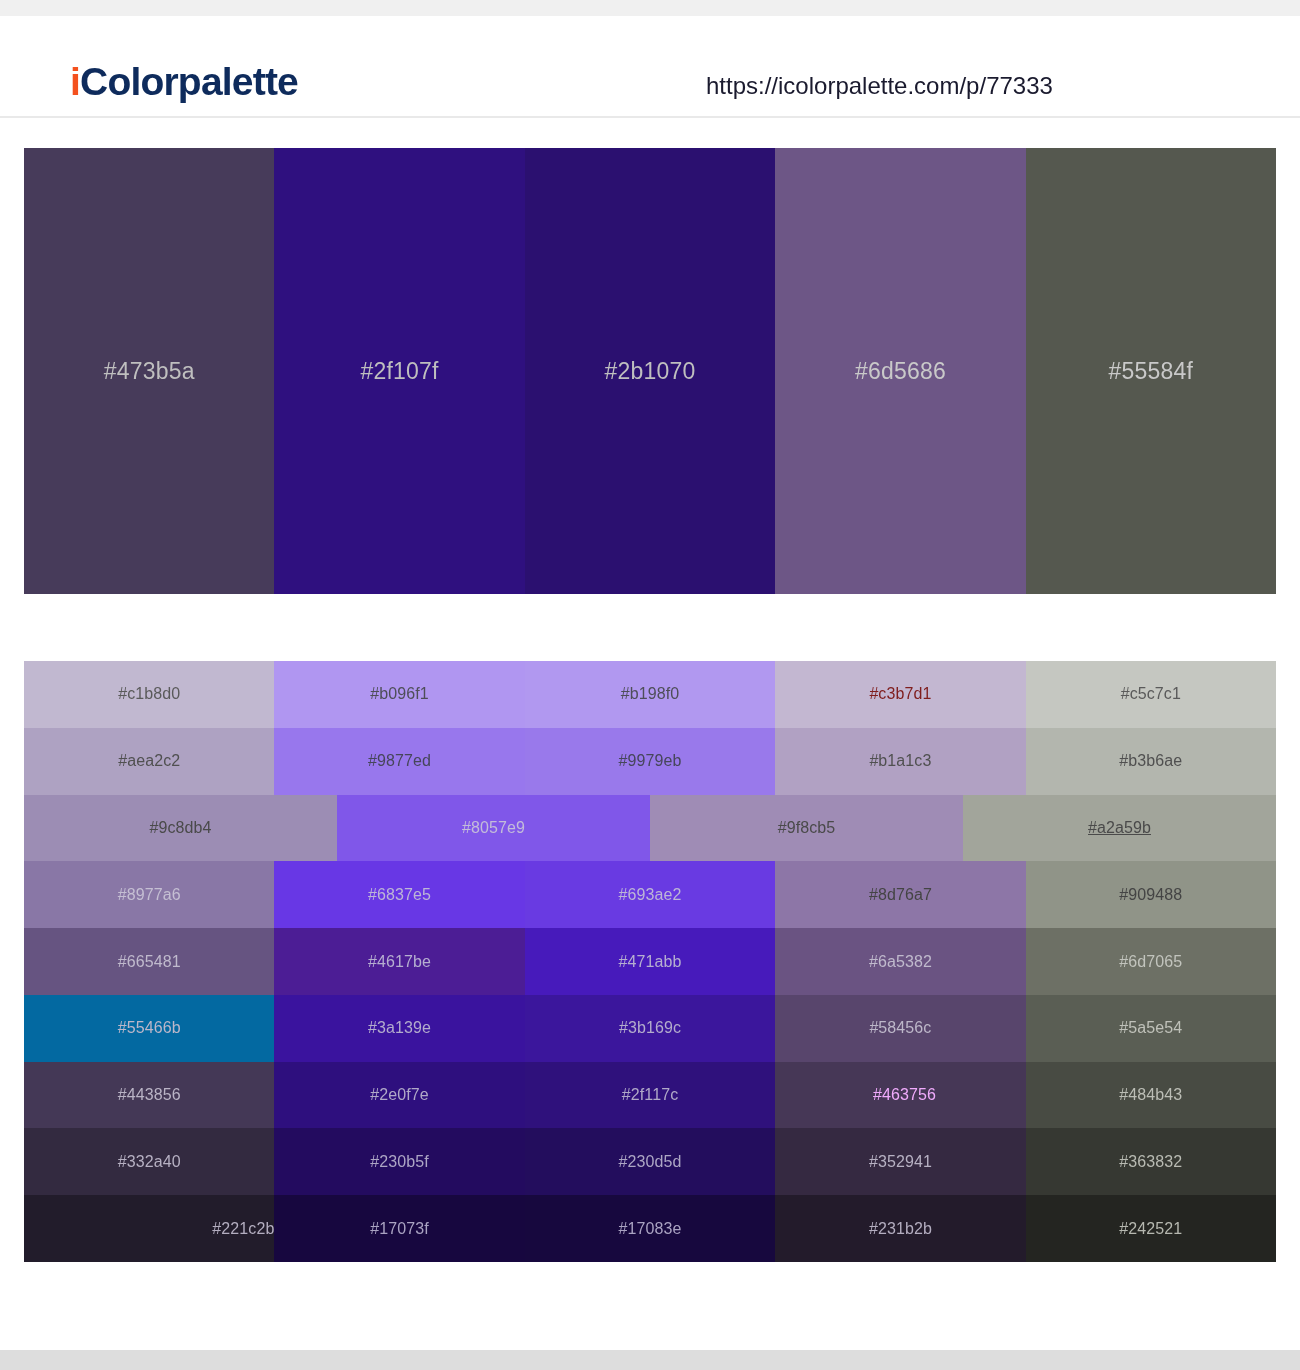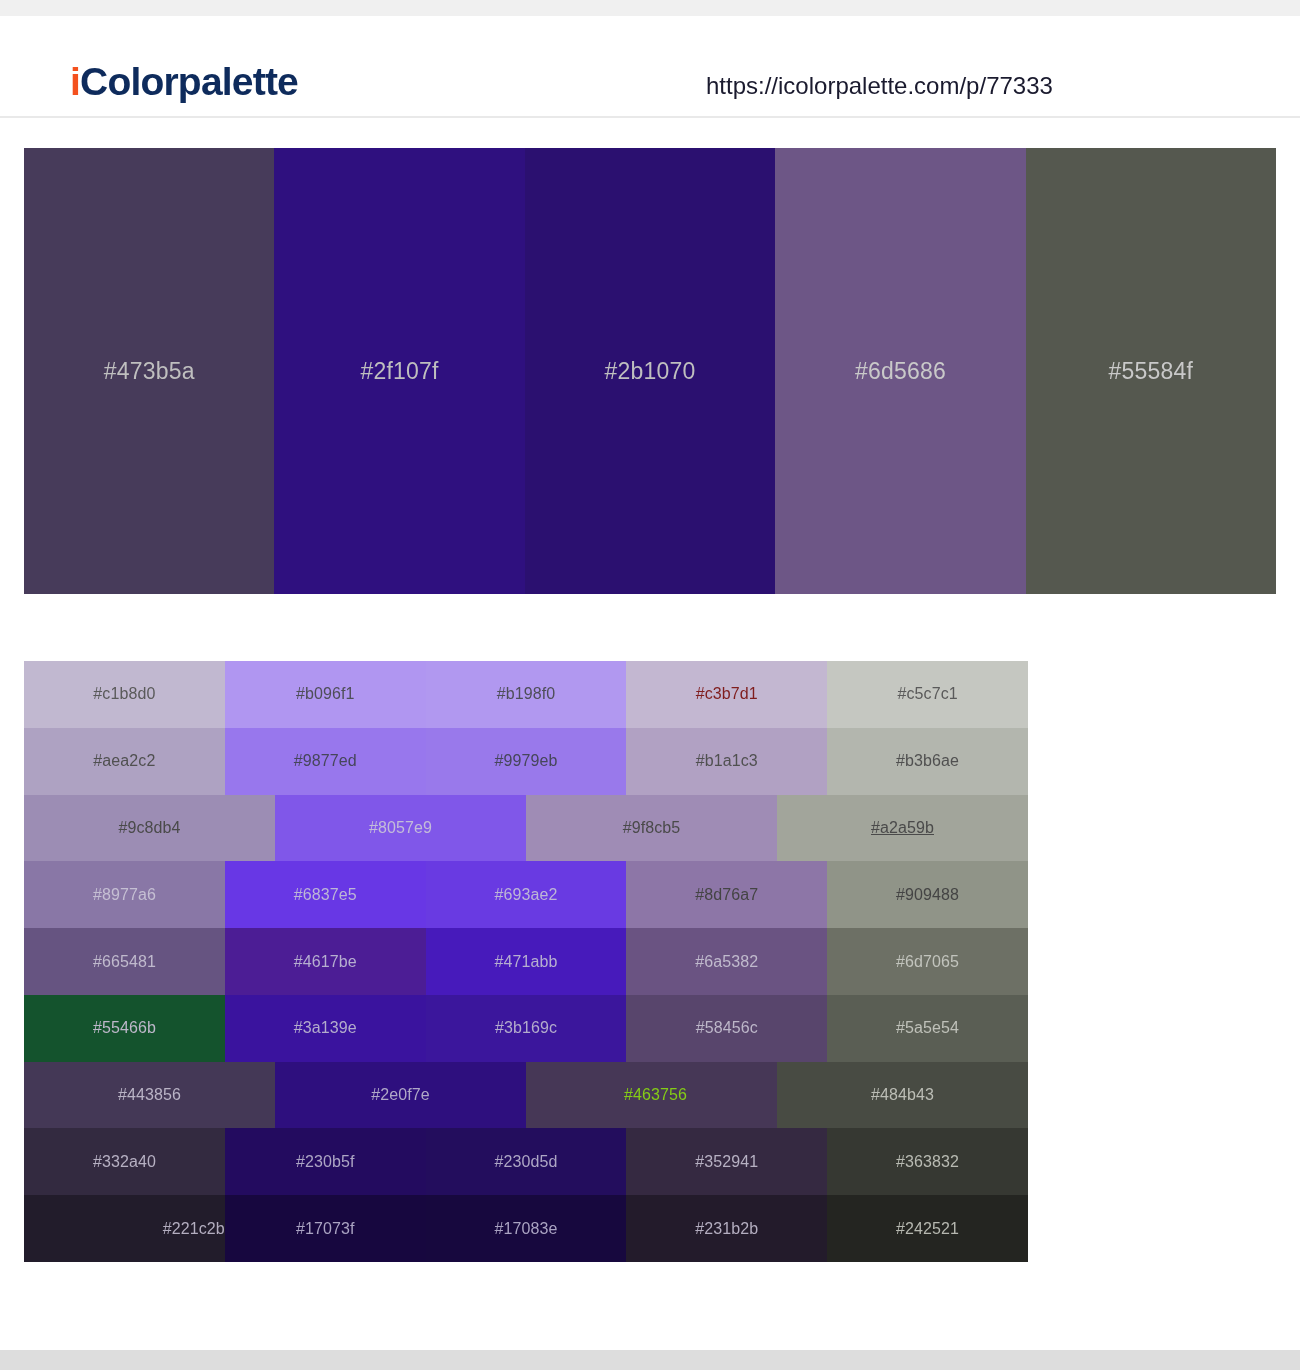--- a/index.html
+++ b/index.html
@@ -80,21 +80,21 @@
     color: #bfbfbf;
     letter-spacing: 0.2px;
     font-family: "Liberation Sans", sans-serif;
   }
 
   
   .tint-grid {
     position: absolute;
     left: 24px;
     top: 661px;
-    width: 1004px;
+    width: 1252px;
     height: 601px;
     display: flex;
     flex-direction: column;
   }
   .tint-row {
     flex: 1 1 0;
     display: flex;
   }
   .tint-cell {
     flex: 1 1 0;
@@ -215,21 +215,21 @@
         <span class="tint-label" style="color: rgb(182, 175, 208);">#471abb</span>
       </div>
       <div class="tint-cell" style="background: rgb(106, 83, 130);">
         <span class="tint-label" style="color: rgb(192, 186, 205);">#6a5382</span>
       </div>
       <div class="tint-cell" style="background: rgb(109, 112, 101);">
         <span class="tint-label" style="color: rgb(194, 196, 189);">#6d7065</span>
       </div>
     </div>
     <div class="tint-row">
-      <div class="tint-cell" style="background: #14532d;">
+      <div class="tint-cell" style="background: #0369a1;">
         <span class="tint-label" style="color: rgb(189, 183, 201);">#55466b</span>
       </div>
       <div class="tint-cell" style="background: rgb(58, 19, 158);">
         <span class="tint-label" style="color: rgb(179, 172, 204);">#3a139e</span>
       </div>
       <div class="tint-cell" style="background: rgb(59, 22, 156);">
         <span class="tint-label" style="color: rgb(179, 172, 204);">#3b169c</span>
       </div>
       <div class="tint-cell" style="background: rgb(88, 69, 108);">
         <span class="tint-label" style="color: rgb(189, 183, 201);">#58456c</span>
@@ -238,22 +238,25 @@
         <span class="tint-label" style="color: rgb(191, 193, 185);">#5a5e54</span>
       </div>
     </div>
     <div class="tint-row">
       <div class="tint-cell" style="background: rgb(68, 56, 86);">
         <span class="tint-label" style="color: rgb(186, 180, 198);">#443856</span>
       </div>
       <div class="tint-cell" style="background: rgb(46, 15, 126);">
         <span class="tint-label" style="color: rgb(176, 169, 200);">#2e0f7e</span>
       </div>
+      <div class="tint-cell" style="background: rgb(47, 17, 124);">
+        <span class="tint-label" style="color: rgb(176, 169, 200);">#2f117c</span>
+      </div>
       <div class="tint-cell" style="background: rgb(70, 55, 86);">
-        <span class="tint-label" style="color: #84cc16; margin-left: 8px;">#463756</span>
+        <span class="tint-label" style="color: #f0abfc; margin-left: 8px;">#463756</span>
       </div>
       <div class="tint-cell" style="background: rgb(72, 75, 67);">
         <span class="tint-label" style="color: rgb(188, 190, 182);">#484b43</span>
       </div>
     </div>
     <div class="tint-row">
       <div class="tint-cell" style="background: rgb(51, 42, 64);">
         <span class="tint-label" style="color: rgb(183, 177, 195);">#332a40</span>
       </div>
       <div class="tint-cell" style="background: rgb(35, 11, 95);">

